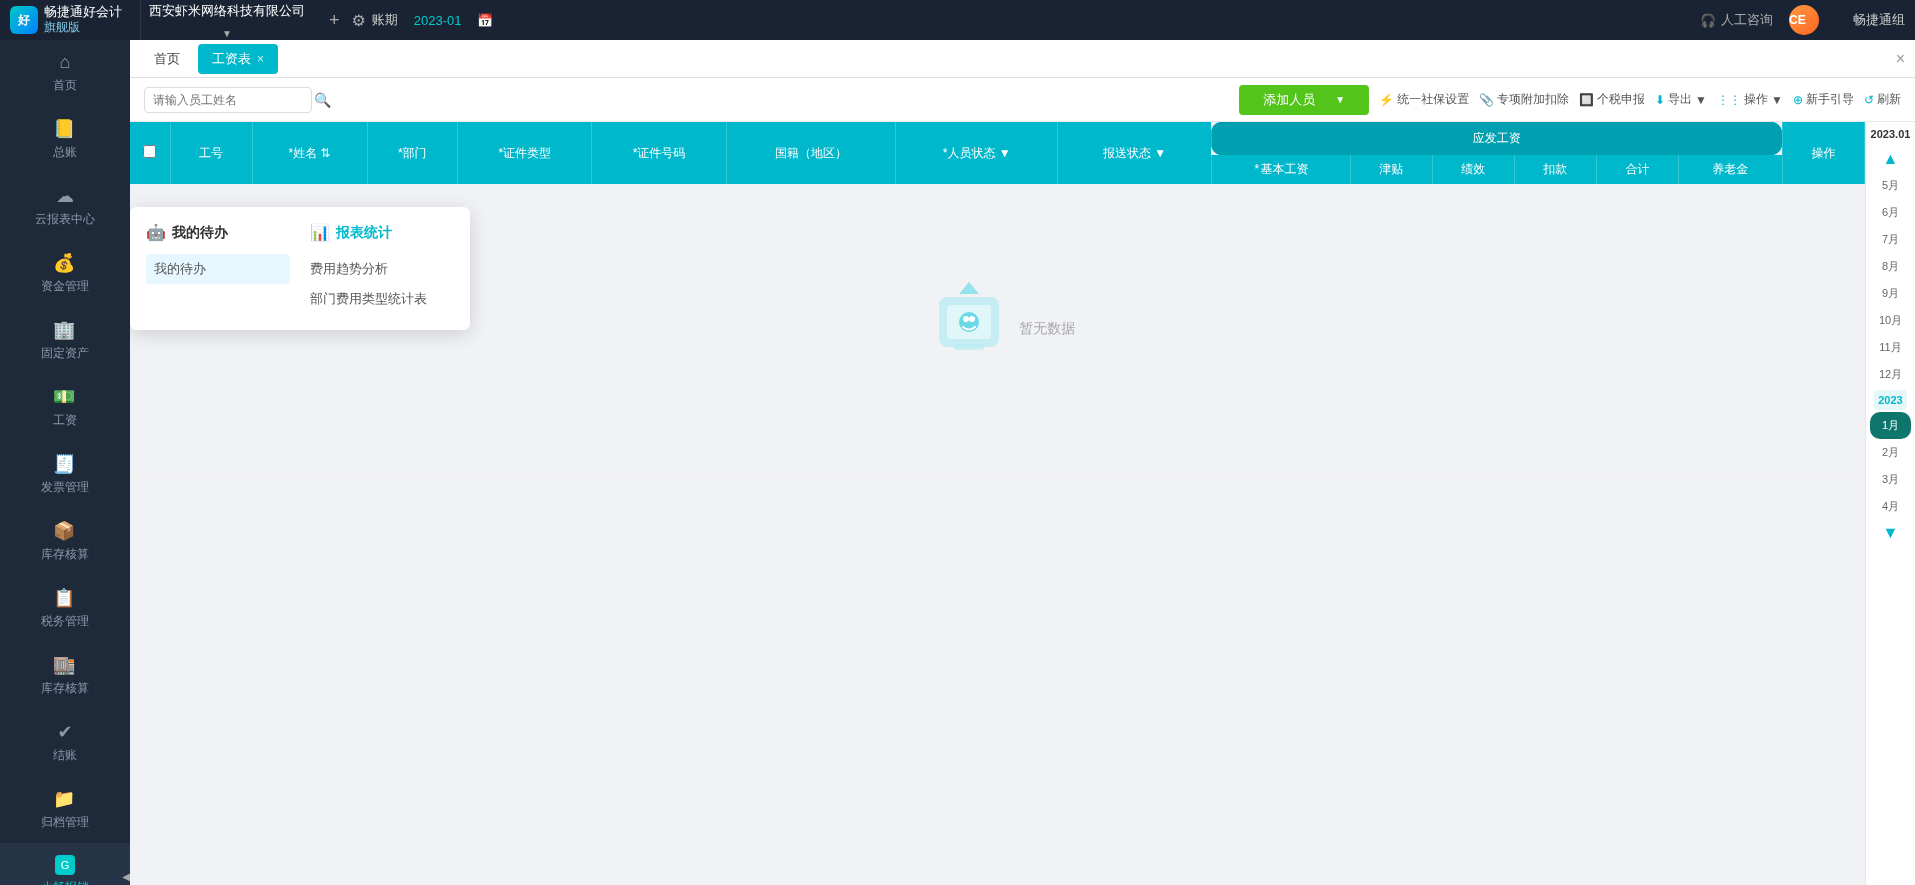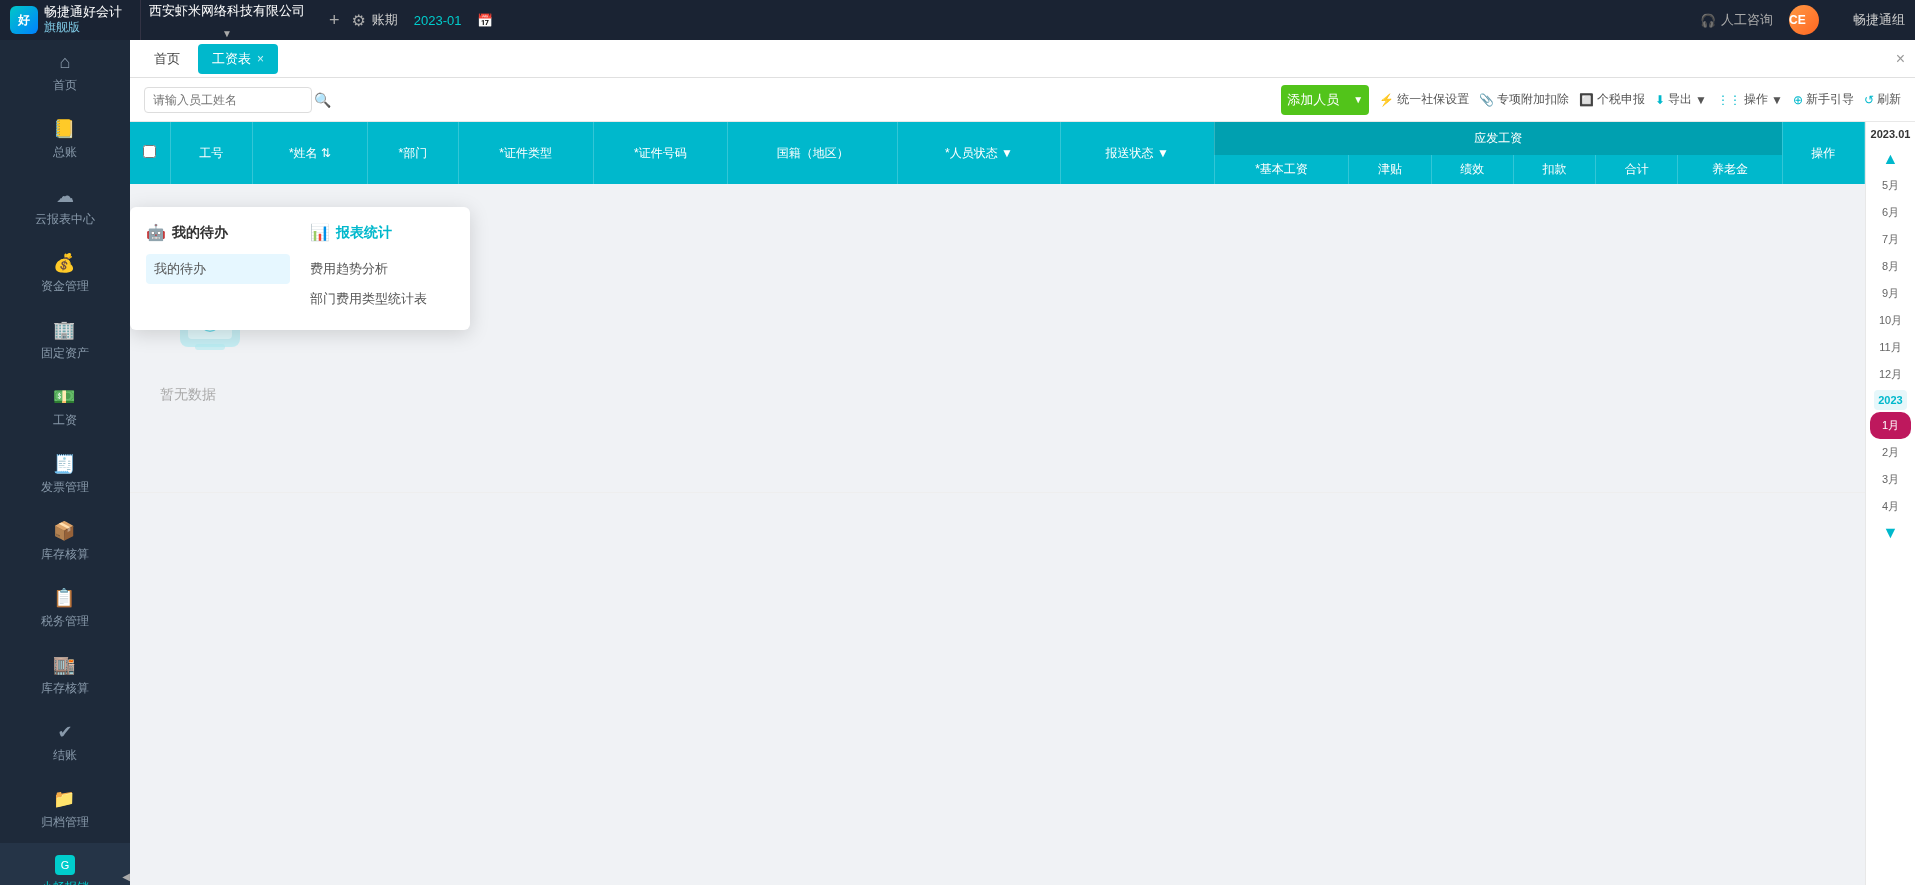--- a/index.html
+++ b/index.html
@@ -135,25 +135,25 @@
       font-size: 12px; color: #666;
       width: 160px;
     }
     .search-icon-btn { color: #999; cursor: pointer; font-size: 14px; }
 
     .toolbar-right { margin-left: auto; display: flex; align-items: center; gap: 10px; }
     .btn-add-person {
       background: #52c41a;
       color: white;
       border: none;
-      padding: 6px 6px;
+      padding: 6px 24px;
       border-radius: 4px;
       font-size: 13px;
       cursor: pointer;
-      display: flex; align-items: center; gap: 14px;
+      display: flex; align-items: center; gap: 20px;
     }
     .btn-add-person .arrow { font-size: 10px; }
     .toolbar-action {
       color: #555;
       font-size: 12px;
       cursor: pointer;
       display: flex; align-items: center; gap: 3px;
       white-space: nowrap;
     }
     .toolbar-action .t-icon { color: #00b8cc; }
@@ -175,44 +175,46 @@
     }
     .data-table thead th {
       padding: 8px 10px;
       text-align: center;
       border-right: 1px solid rgba(255,255,255,0.2);
       white-space: nowrap;
       font-weight: normal;
     }
     .data-table thead th.group-header {
       background: #00a0b0;
+      border-radius: 11px;
     }
     .data-table .sub-header {
       background: #00b8cc;
       color: white;
     }
     .data-table .sub-header th {
       padding: 6px 10px;
       border-right: 1px solid rgba(255,255,255,0.2);
       text-align: center;
       font-weight: normal;
       white-space: nowrap;
+      font-family: Liberation Mono, monospace;
     }
     .data-table tbody tr:nth-child(even) { background: #f9f9f9; }
     .data-table tbody td {
       padding: 8px 10px;
       border-bottom: 1px solid #eee;
       text-align: center;
       color: #444;
     }
     .checkbox-col { width: 40px; }
 
     
     .empty-state {
-      display: flex; flex-direction: column; align-items: flex-start; justify-content: center;
+      display: flex; flex-direction: row; align-items: center; justify-content: center;
       padding: 80px 20px;
       color: #999;
     }
     .empty-icon {
       width: 100px; height: 100px;
       margin-bottom: 14px;
     }
     .empty-text { font-size: 14px; color: #aaa; }
 
     
@@ -256,21 +258,21 @@
     }
     .rt-month {
       padding: 6px 4px;
       color: #666;
       cursor: pointer;
       text-align: center;
       width: 100%;
       white-space: nowrap;
     }
     .rt-month.active {
-      background: #be185d;
+      background: #0f766e;
       color: white;
       border-radius: 10px;
       margin: 0 4px;
       width: calc(100% - 8px);
     }
     .rt-nav {
       color: #00b8cc; font-size: 16px; cursor: pointer;
       padding: 4px;
     }
 

